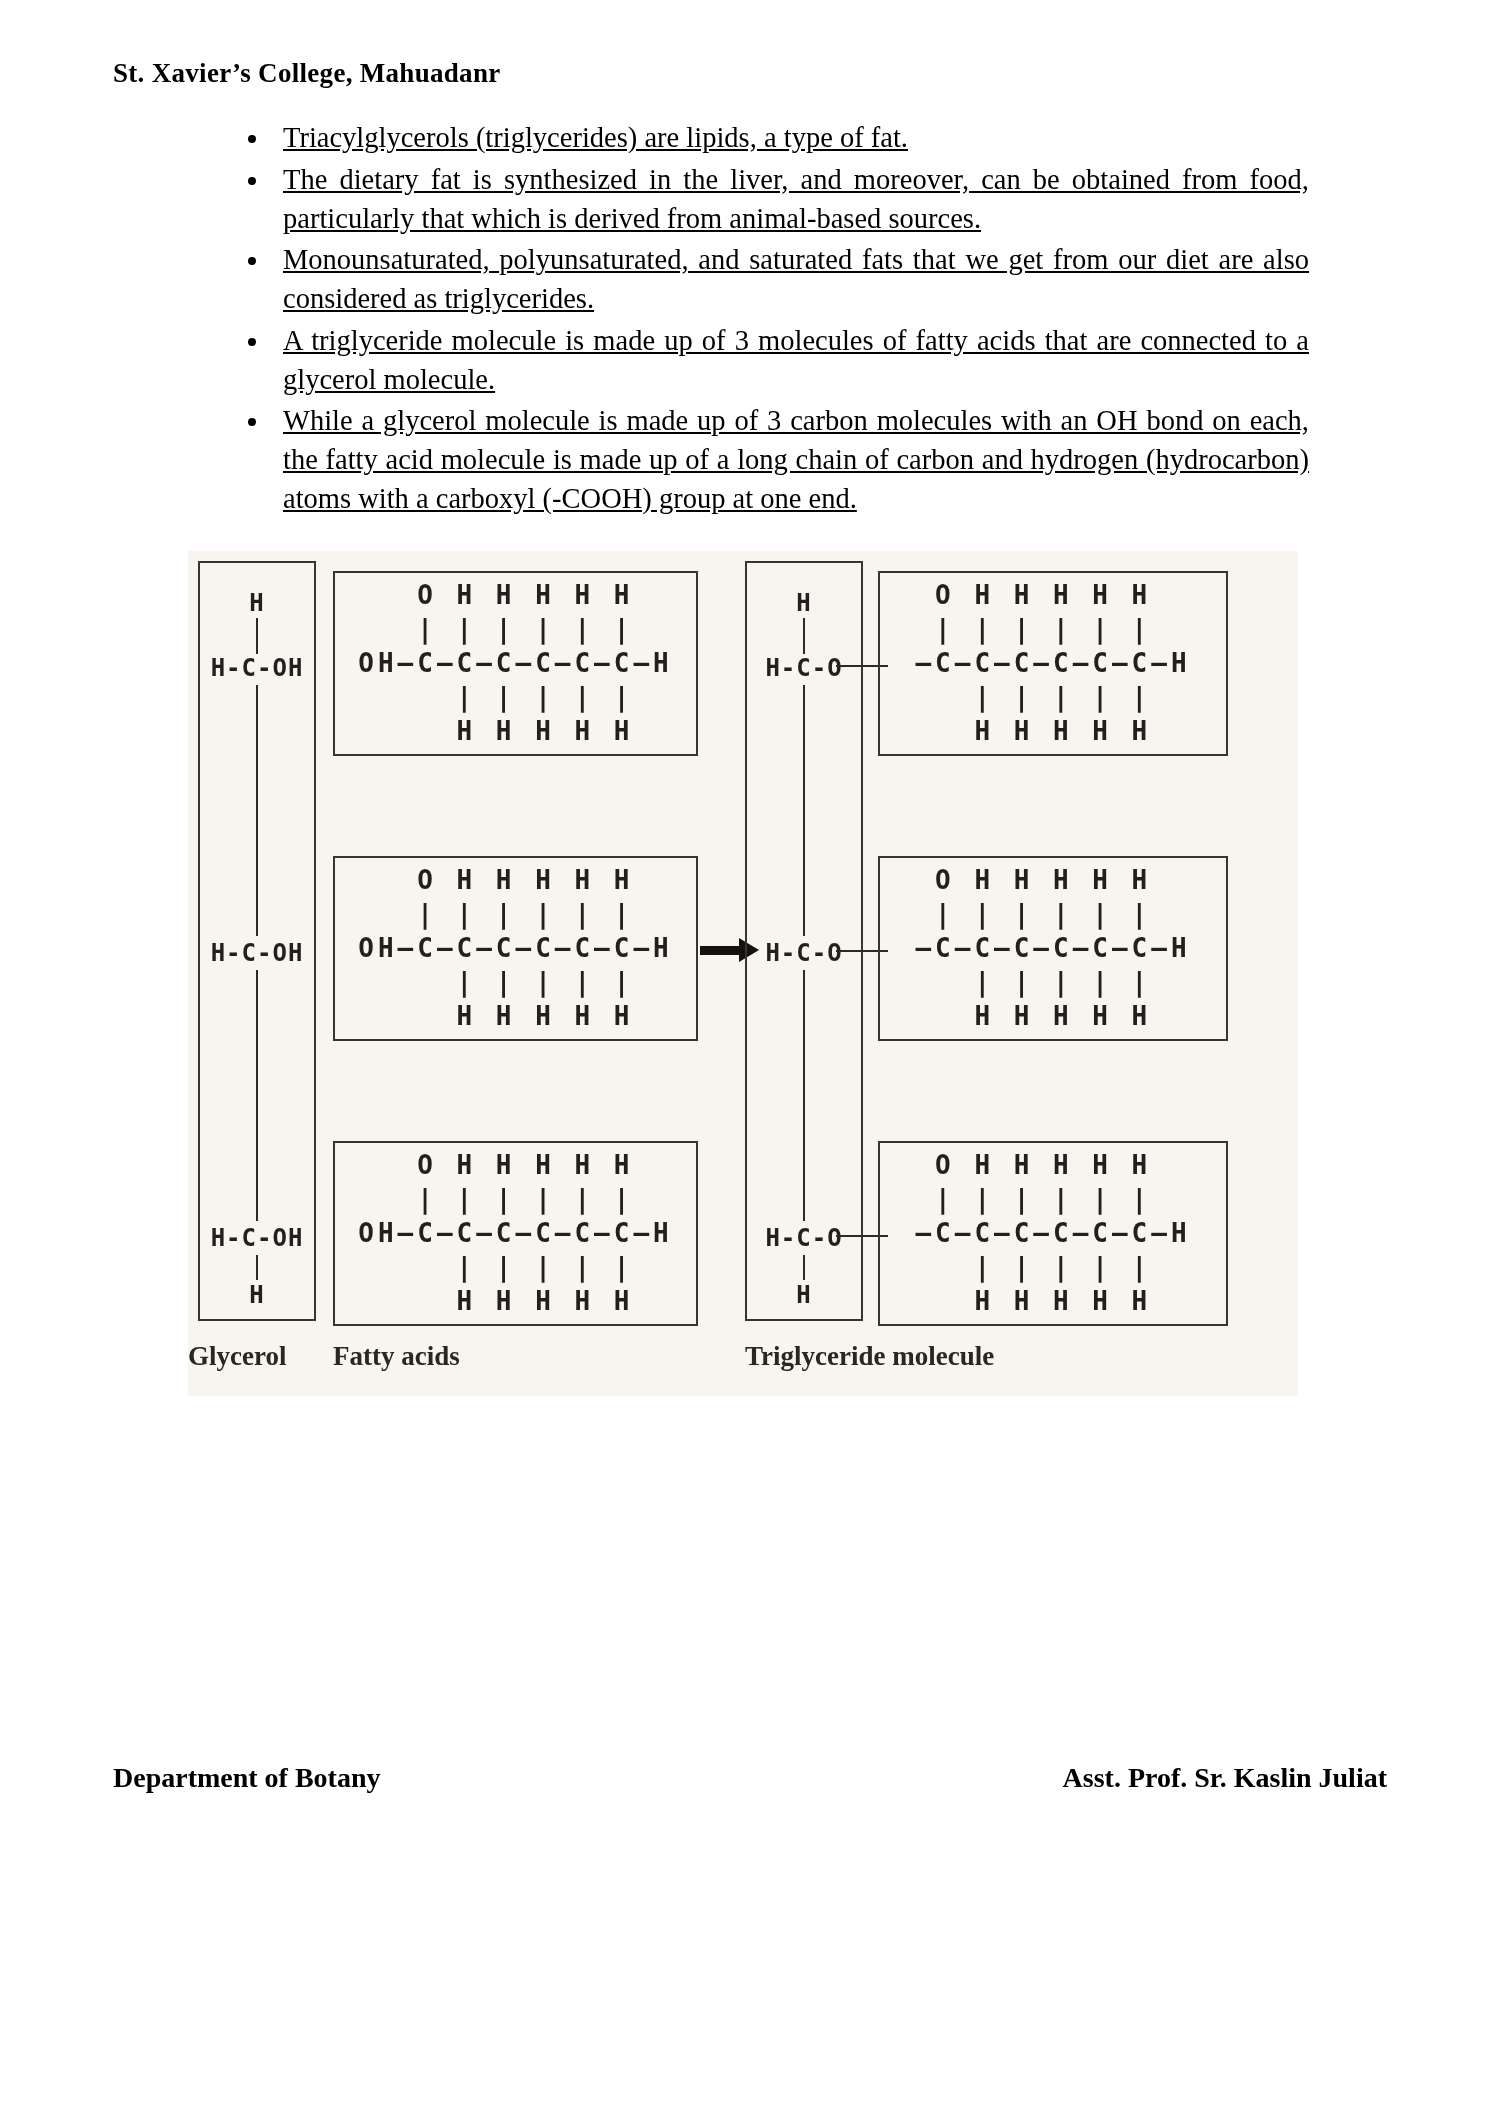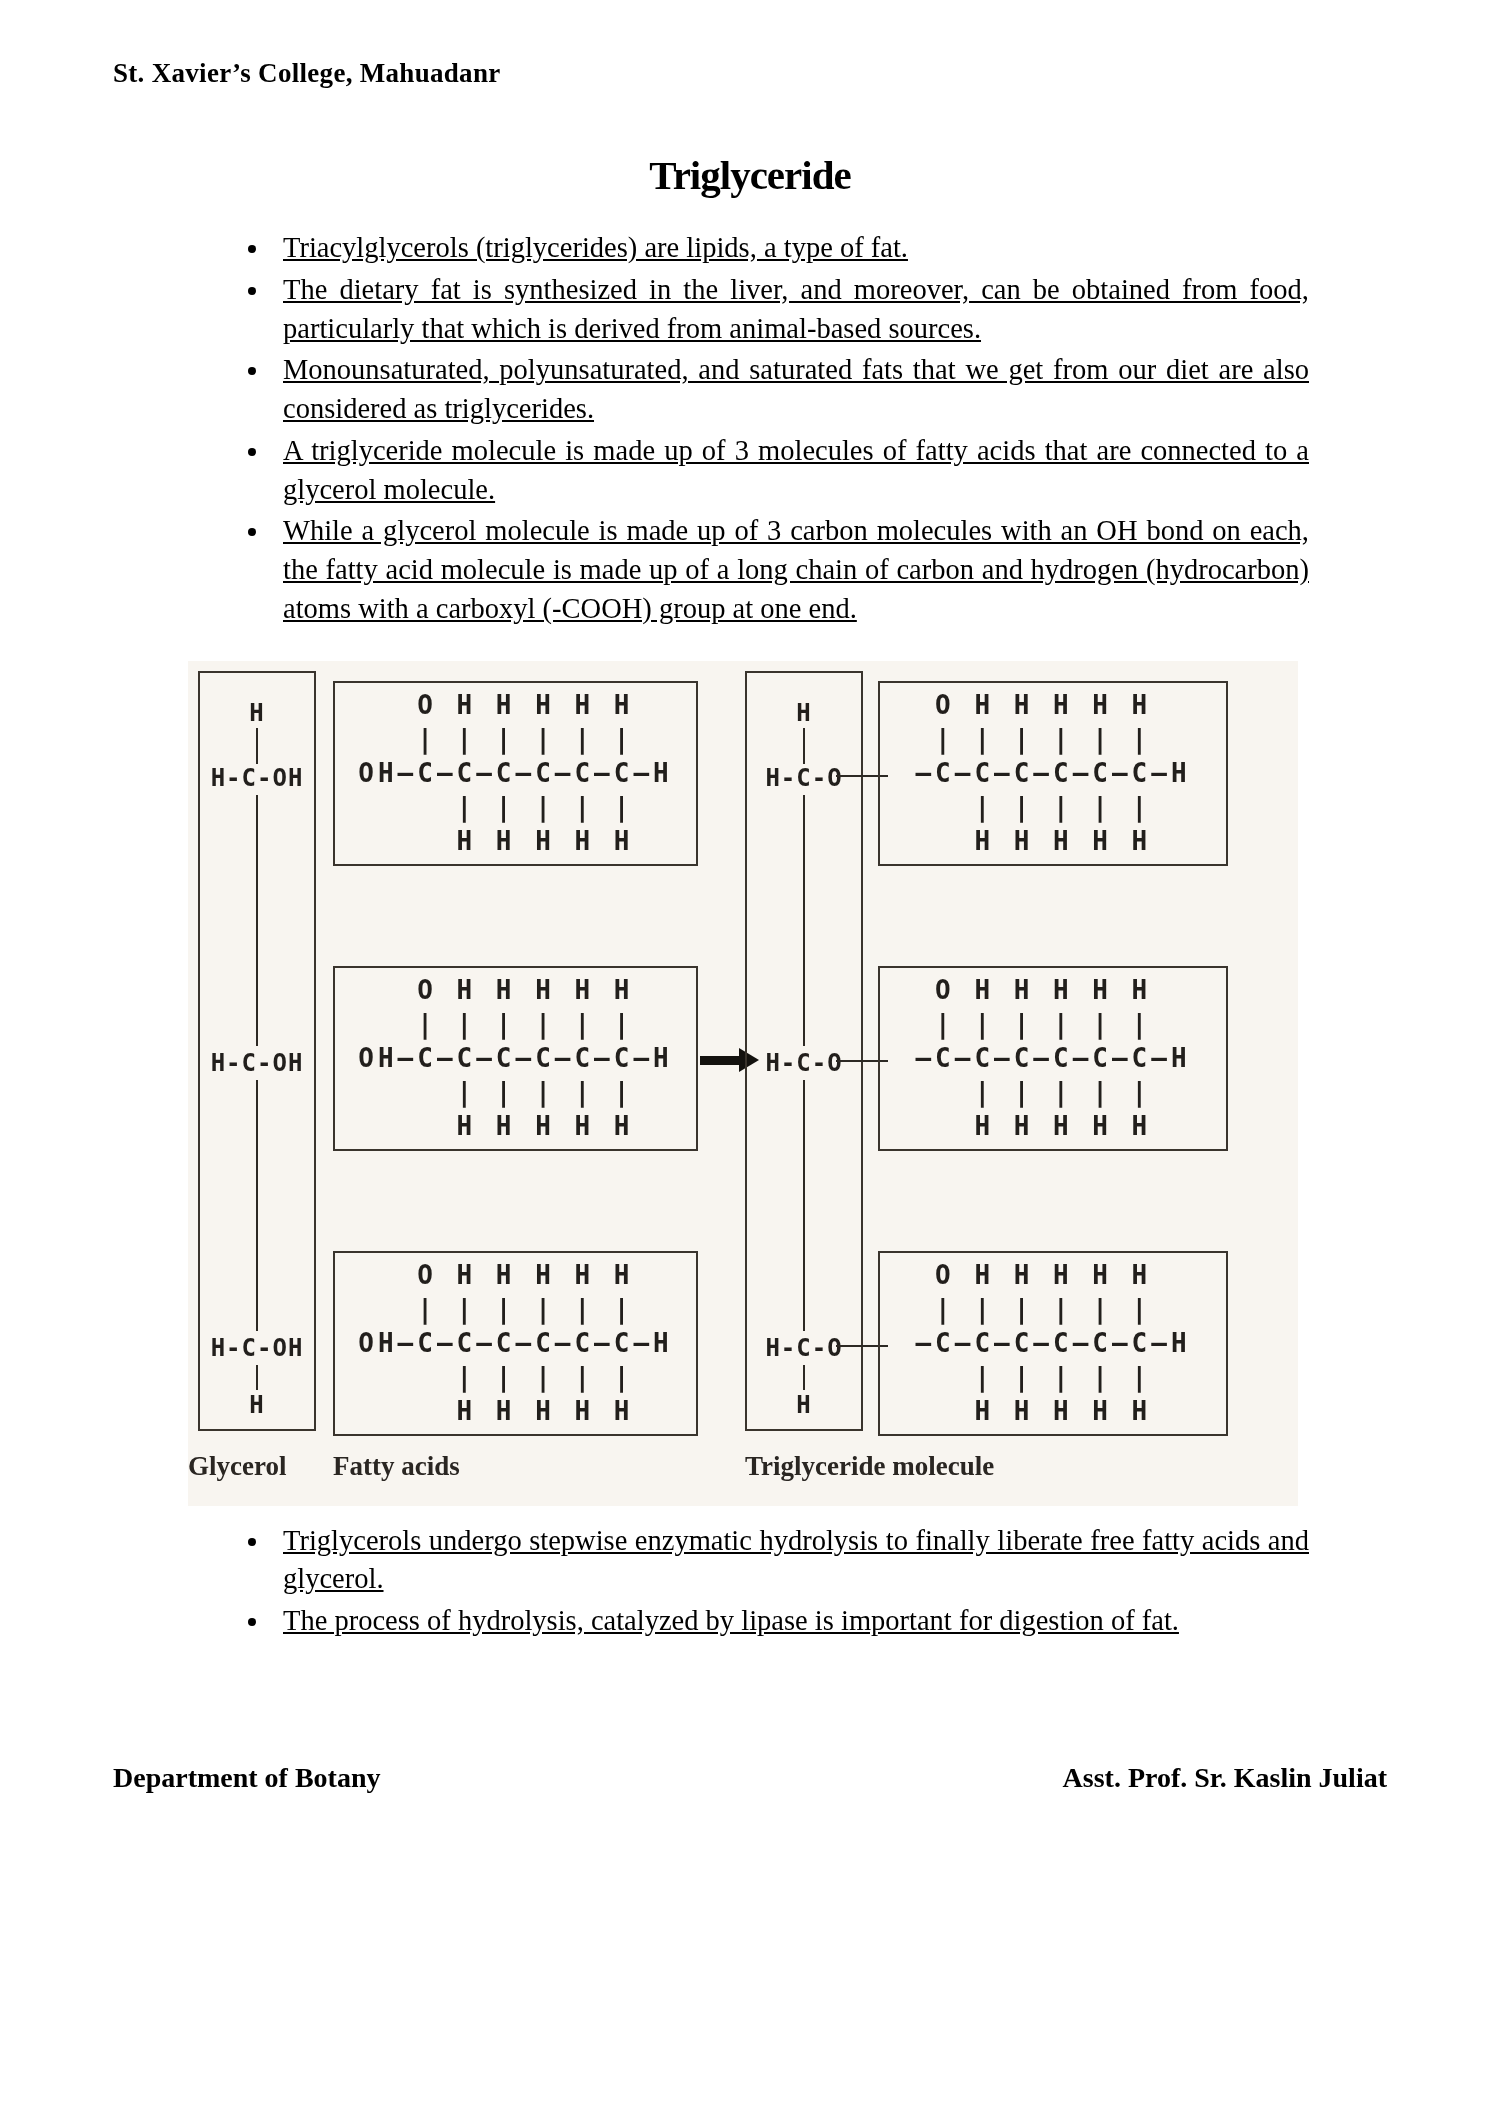--- a/index.html
+++ b/index.html
@@ -152,21 +152,20 @@
     align-items: center;
   }
 </style>
 </head>
 <body>
 
 <div class="page">
 
   <div class="college-header">St. Xavier’s College, Mahuadanr</div>
 
-  <h1 class="doc-title">Triglyceride</h1>
 
 
   <ul class="bullets">
     <li>Triacylglycerols (triglycerides) are lipids, a type of fat.</li>
     <li>The dietary fat is synthesized in the liver, and moreover, can be obtained from food, particularly that which is derived from animal-based sources.</li>
     <li>Monounsaturated, polyunsaturated, and saturated fats that we get from our diet are also considered as triglycerides.</li>
     <li>A triglyceride molecule is made up of 3 molecules of fatty acids that are connected to a glycerol molecule.</li>
     <li>While a glycerol molecule is made up of 3 carbon molecules with an OH bond on each, the fatty acid molecule is made up of a long chain of carbon and hydrogen (hydrocarbon) atoms with a carboxyl (-COOH) group at one end.</li>
   </ul>
 
@@ -246,23 +245,19 @@
    H H H H H</pre>
     </div>
 
     <span class="diagram-label" style="left:0px;   top:790px; width:138px;">Glycerol</span>
     <span class="diagram-label" style="left:145px; top:790px; width:365px;">Fatty acids</span>
     <span class="diagram-label" style="left:557px; top:790px; width:350px;">Triglyceride molecule</span>
   </div>
 
 
 
-  <ul class="bullets props">
-    <li>Triglycerols undergo stepwise enzymatic hydrolysis to finally liberate free fatty acids and glycerol.</li>
-    <li>The process of hydrolysis, catalyzed by lipase is important for digestion of fat.</li>
-  </ul>
 
   <div class="footer">
     <span>Department of Botany</span>
     <span>Asst. Prof. Sr. Kaslin Juliat</span>
   </div>
 
 </div>
 
 </body></html>

